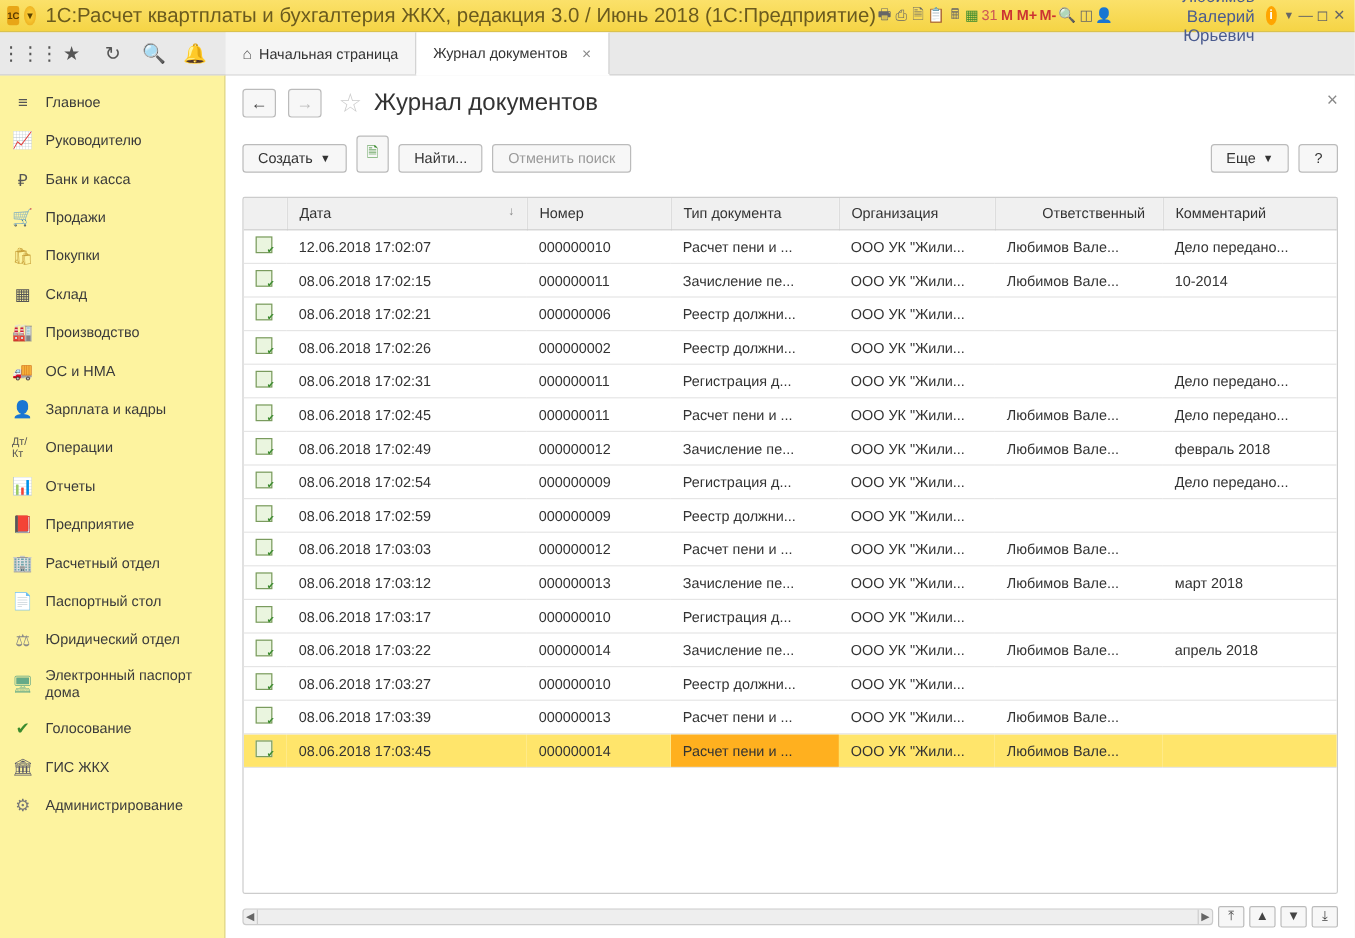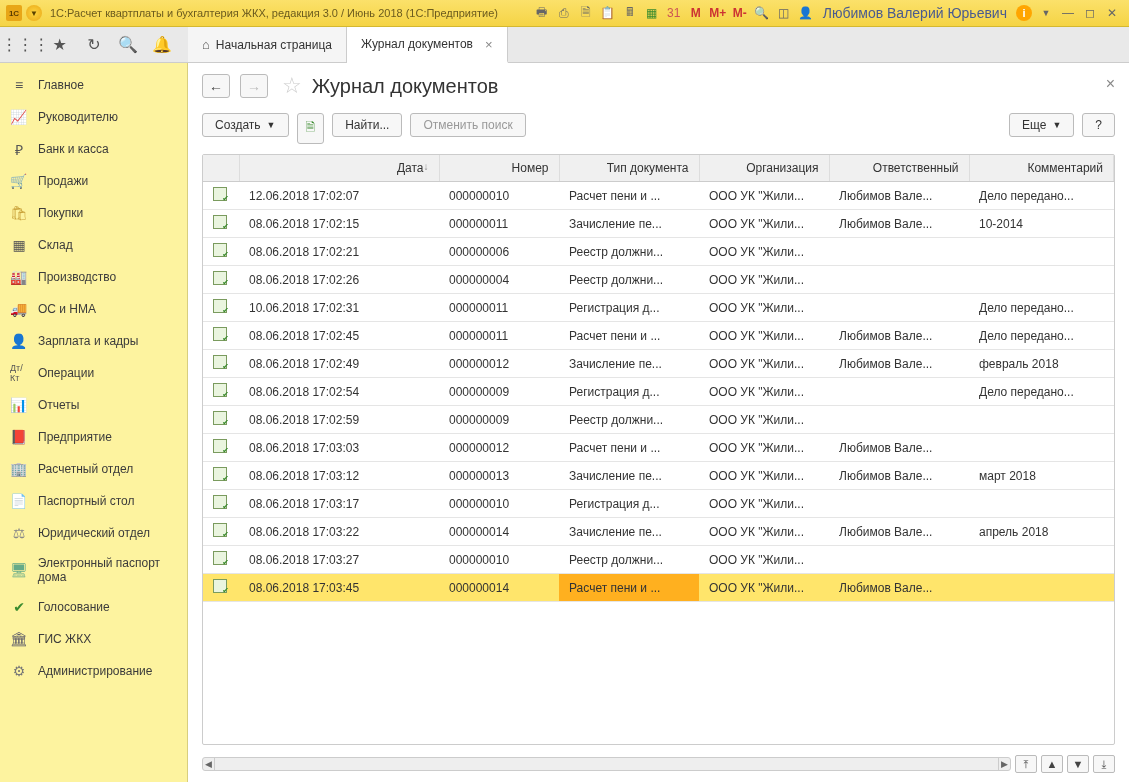--- a/index.html
+++ b/index.html
@@ -2,21 +2,21 @@
 <html><head>
 <meta charset="utf-8">
 <style>
 * { box-sizing: border-box; margin: 0; padding: 0; }
 body { font-family: Arial, sans-serif; font-size: 12px; background: #f0f0f0; width: 1129px; height: 782px; overflow: hidden; }
 
 
 .titlebar { height: 26px; background: linear-gradient(#fbe16a, #f5d445); display: flex; align-items: center; padding: 13px 6px; border-bottom: 1px solid #d4b830; }
 .titlebar .logo { width: 16px; height: 16px; background: #e8a617; border-radius: 2px; margin-right: 4px; display:flex; align-items:center; justify-content:center; font-size:8px; color:#5a3b00; font-weight:bold; }
 .titlebar .dropdown-circle { width: 16px; height: 16px; background: radial-gradient(#ffd740,#e8a617); border-radius: 50%; margin-right: 8px; display:flex;align-items:center;justify-content:center;font-size:8px;color:#5a4200; }
-.titlebar .title { color: #6b5b1e; font-size: 11px; flex: 0 0 auto; }
+.titlebar .title { color: #6b5b1e; font-size: 17px; flex: 0 0 auto; }
 .titlebar .spacer { flex: 1; }
 .titlebar .tb-icon { width: 20px; height: 20px; display: inline-flex; align-items: center; justify-content: center; color: #666; font-size: 12px; margin: 0 1px; cursor: pointer; }
 .titlebar .tb-icon.red { color: #c33; font-weight: bold; }
 .titlebar .user { color: #4a5b8f; font-size: 14px; margin: 0 6px; text-align: right; }
 .titlebar .info { width:16px;height:16px;background:#ffa500;border-radius:50%;color:#fff;font-weight:bold;display:inline-flex;align-items:center;justify-content:center;font-size:11px;margin:0 3px;}
 
 
 .toolbar-row { height: 36px; background: #e9e9e9; border-bottom: 1px solid #ccc; display: flex; align-items: center; }
 .tool-iconbar { width: 188px; display: flex; align-items: center; justify-content: space-around; padding: 0 8px; }
 .tool-iconbar .ti { width: 20px; height: 20px; color: #555; display:inline-flex;align-items:center;justify-content:center;font-size:16px;cursor:pointer; }
@@ -33,31 +33,31 @@
 .side-icon { width: 18px; height: 18px; display:inline-flex;align-items:center;justify-content:center; font-size:14px; }
 
 .content { flex: 1; background: #fff; display: flex; flex-direction: column; position: relative; }
 .content-header { display: flex; align-items: center; padding: 10px 14px 8px; gap: 10px; }
 .nav-btn { width: 28px; height: 24px; border: 1px solid #bbb; background: #f7f7f7; border-radius: 3px; display:inline-flex;align-items:center;justify-content:center;cursor:pointer;font-size:14px;color:#444; }
 .nav-btn.disabled { color:#bbb; }
 .star-btn { font-size: 22px; color: #ccc; cursor:pointer; margin-left:4px;}
 .page-title { font-size: 20px; font-weight: normal; color: #333; }
 .close-page { position: absolute; right: 14px; top: 12px; font-size: 16px; color: #888; cursor:pointer; }
 
-.action-row { display: flex; align-items: flex-start; padding: 6px 14px 10px; gap: 8px; }
+.action-row { display: flex; align-items: flex-end; padding: 6px 14px 20px; gap: 8px; }
 .btn { border: 1px solid #bbb; background: #f7f7f7; border-radius: 3px; padding: 4px 12px; font-size: 12px; cursor: pointer; display:inline-flex;align-items:center;gap:6px; color:#333;}
 .btn .caret { font-size:9px; }
 .btn.icon-only { padding: 4px 8px; }
 .btn.muted { color: #999; }
 .action-row .right { margin-left: auto; display:flex; gap:8px; }
 
 
 .table-wrap { flex: 1; overflow: auto; margin: 0 14px 8px; border: 1px solid #ccc; border-radius: 2px; }
 table { width: 100%; border-collapse: collapse; font-size: 12px; }
-thead th { background: #f0f0f0; border-bottom: 1px solid #ccc; border-right: 1px solid #ddd; text-align: right; padding: 6px 10px; font-weight: normal; color: #333; position: sticky; top: 0; }
+thead th { background: #f0f0f0; border-bottom: 1px solid #ccc; border-right: 1px solid #ddd; text-align: left; padding: 6px 10px; font-weight: normal; color: #333; position: sticky; top: 0; }
 thead th .sort { float: right; color:#888; font-size:10px;}
 tbody td { border-bottom: 1px solid #e5e5e5; padding: 5px 10px; color: #333; white-space: nowrap; overflow: hidden; text-overflow: ellipsis; }
 tbody tr.selected { background: #ffe56b; }
 tbody tr.selected td.hl { background: #ffb01f; }
 .row-icon { display:inline-block; width:14px; height:14px; border:1px solid #7a9b5e; background:#eaf5df; position:relative; margin-right:2px;}
 .row-icon::after { content:"✔"; position:absolute; right:-3px; bottom:-3px; font-size:8px; color:#3a8b2e; }
 
 .col-icon { width: 32px; }
 .col-date { width: 200px; }
 .col-num { width: 120px; }
@@ -272,29 +272,29 @@
               <td>08.06.2018 17:02:21</td>
               <td>000000006</td>
               <td>Реестр должни...</td>
               <td>ООО УК "Жили...</td>
               <td></td>
               <td></td>
             </tr>
             <tr>
               <td><span class="row-icon"></span></td>
               <td>08.06.2018 17:02:26</td>
-              <td>000000004</td>
+              <td>000000002</td>
               <td>Реестр должни...</td>
               <td>ООО УК "Жили...</td>
               <td></td>
               <td></td>
             </tr>
             <tr>
               <td><span class="row-icon"></span></td>
-              <td>10.06.2018 17:02:31</td>
+              <td>08.06.2018 17:02:31</td>
               <td>000000011</td>
               <td>Регистрация д...</td>
               <td>ООО УК "Жили...</td>
               <td></td>
               <td>Дело передано...</td>
             </tr>
             <tr>
               <td><span class="row-icon"></span></td>
               <td>08.06.2018 17:02:45</td>
               <td>000000011</td>
@@ -366,20 +366,29 @@
               <td>Любимов Вале...</td>
               <td>апрель 2018</td>
             </tr>
             <tr>
               <td><span class="row-icon"></span></td>
               <td>08.06.2018 17:03:27</td>
               <td>000000010</td>
               <td>Реестр должни...</td>
               <td>ООО УК "Жили...</td>
               <td></td>
+              <td></td>
+            </tr>
+            <tr>
+              <td><span class="row-icon"></span></td>
+              <td>08.06.2018 17:03:39</td>
+              <td>000000013</td>
+              <td>Расчет пени и ...</td>
+              <td>ООО УК "Жили...</td>
+              <td>Любимов Вале...</td>
               <td></td>
             </tr>
             <tr class="selected">
               <td><span class="row-icon"></span></td>
               <td>08.06.2018 17:03:45</td>
               <td>000000014</td>
               <td class="hl">Расчет пени и ...</td>
               <td>ООО УК "Жили...</td>
               <td>Любимов Вале...</td>
               <td></td>

